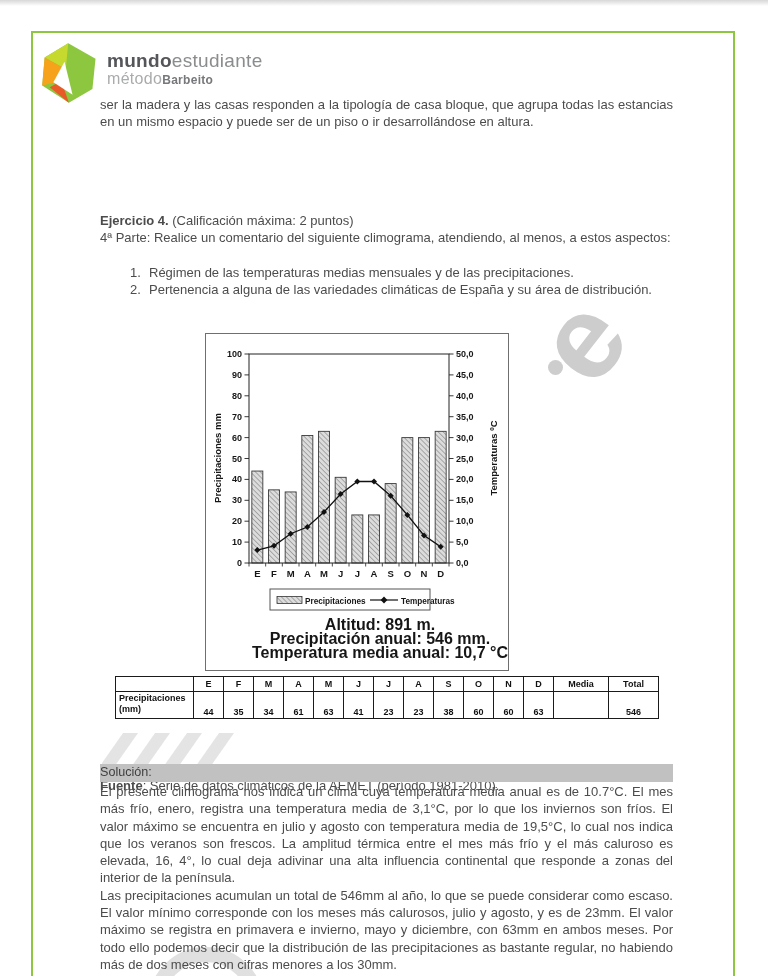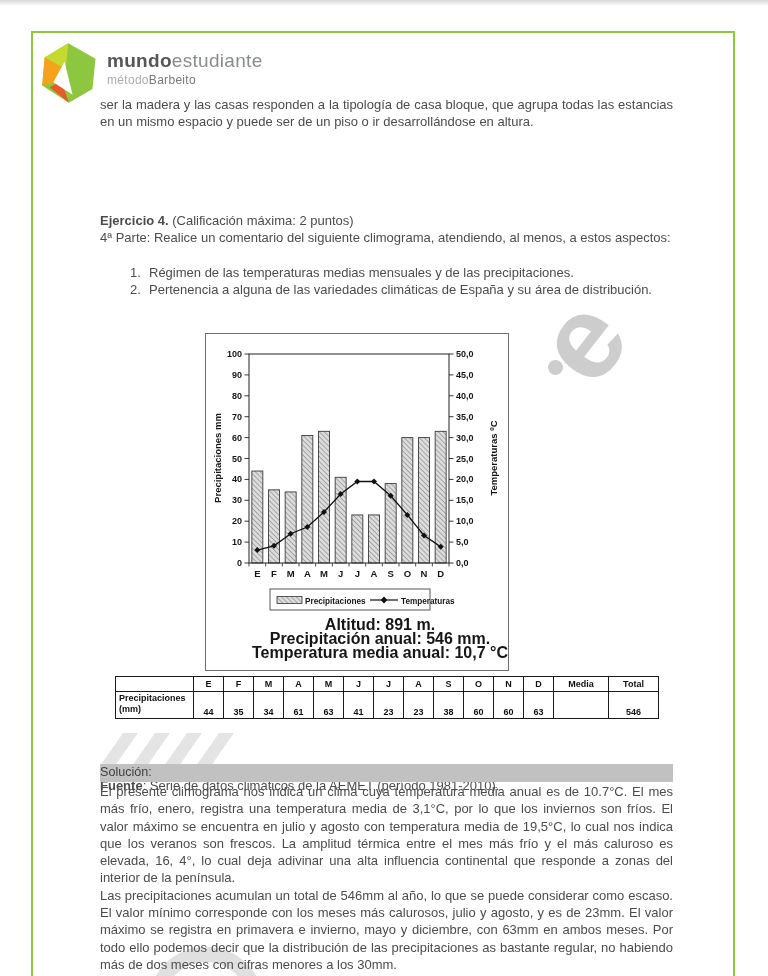--- a/index.html
+++ b/index.html
@@ -17,22 +17,22 @@
   .wm-strokes i{display:inline-block;width:15px;height:60px;margin-right:17px;
         background:#cfcfcf;transform:skewX(-35deg);}
   .wm-arc{left:148px;top:947px;width:86px;height:86px;border:15px solid #e0e0e0;
         border-radius:50%;background:transparent;}
   
   .logo{position:absolute;left:36px;top:42px;width:62px;height:62px;z-index:4;}
   .logo-text{position:absolute;left:107px;top:50px;z-index:4;letter-spacing:.3px;}
   .brand1{font-size:19px;font-weight:bold;color:#55565a;margin-top:39px;}
   .brand2{font-size:19px;color:#8a8c8e;}
   .method{margin-top:0px;line-height:13px;}
-  .method1{font-size:12px;color:#a9abad;}
-  .method2{font-size:12px;font-weight:normal;color:#77787b;}
+  .method1{font-size:16px;color:#a9abad;}
+  .method2{font-size:12px;font-weight:bold;color:#77787b;}
   
   .tblock{position:absolute;left:100px;width:573px;z-index:2;
         font-size:13px;line-height:17.3px;text-align:justify;color:#4c4c4c;}
   .tblock p{margin:0;}
   .b{font-weight:bold;}
   .intro-block{top:96px;}
   .exercise-title{top:212px;text-align:left;}
   .exercise-intro{top:229px;}
   .exercise-list{top:264px;}
   .li{display:flex;margin-left:30px;}

